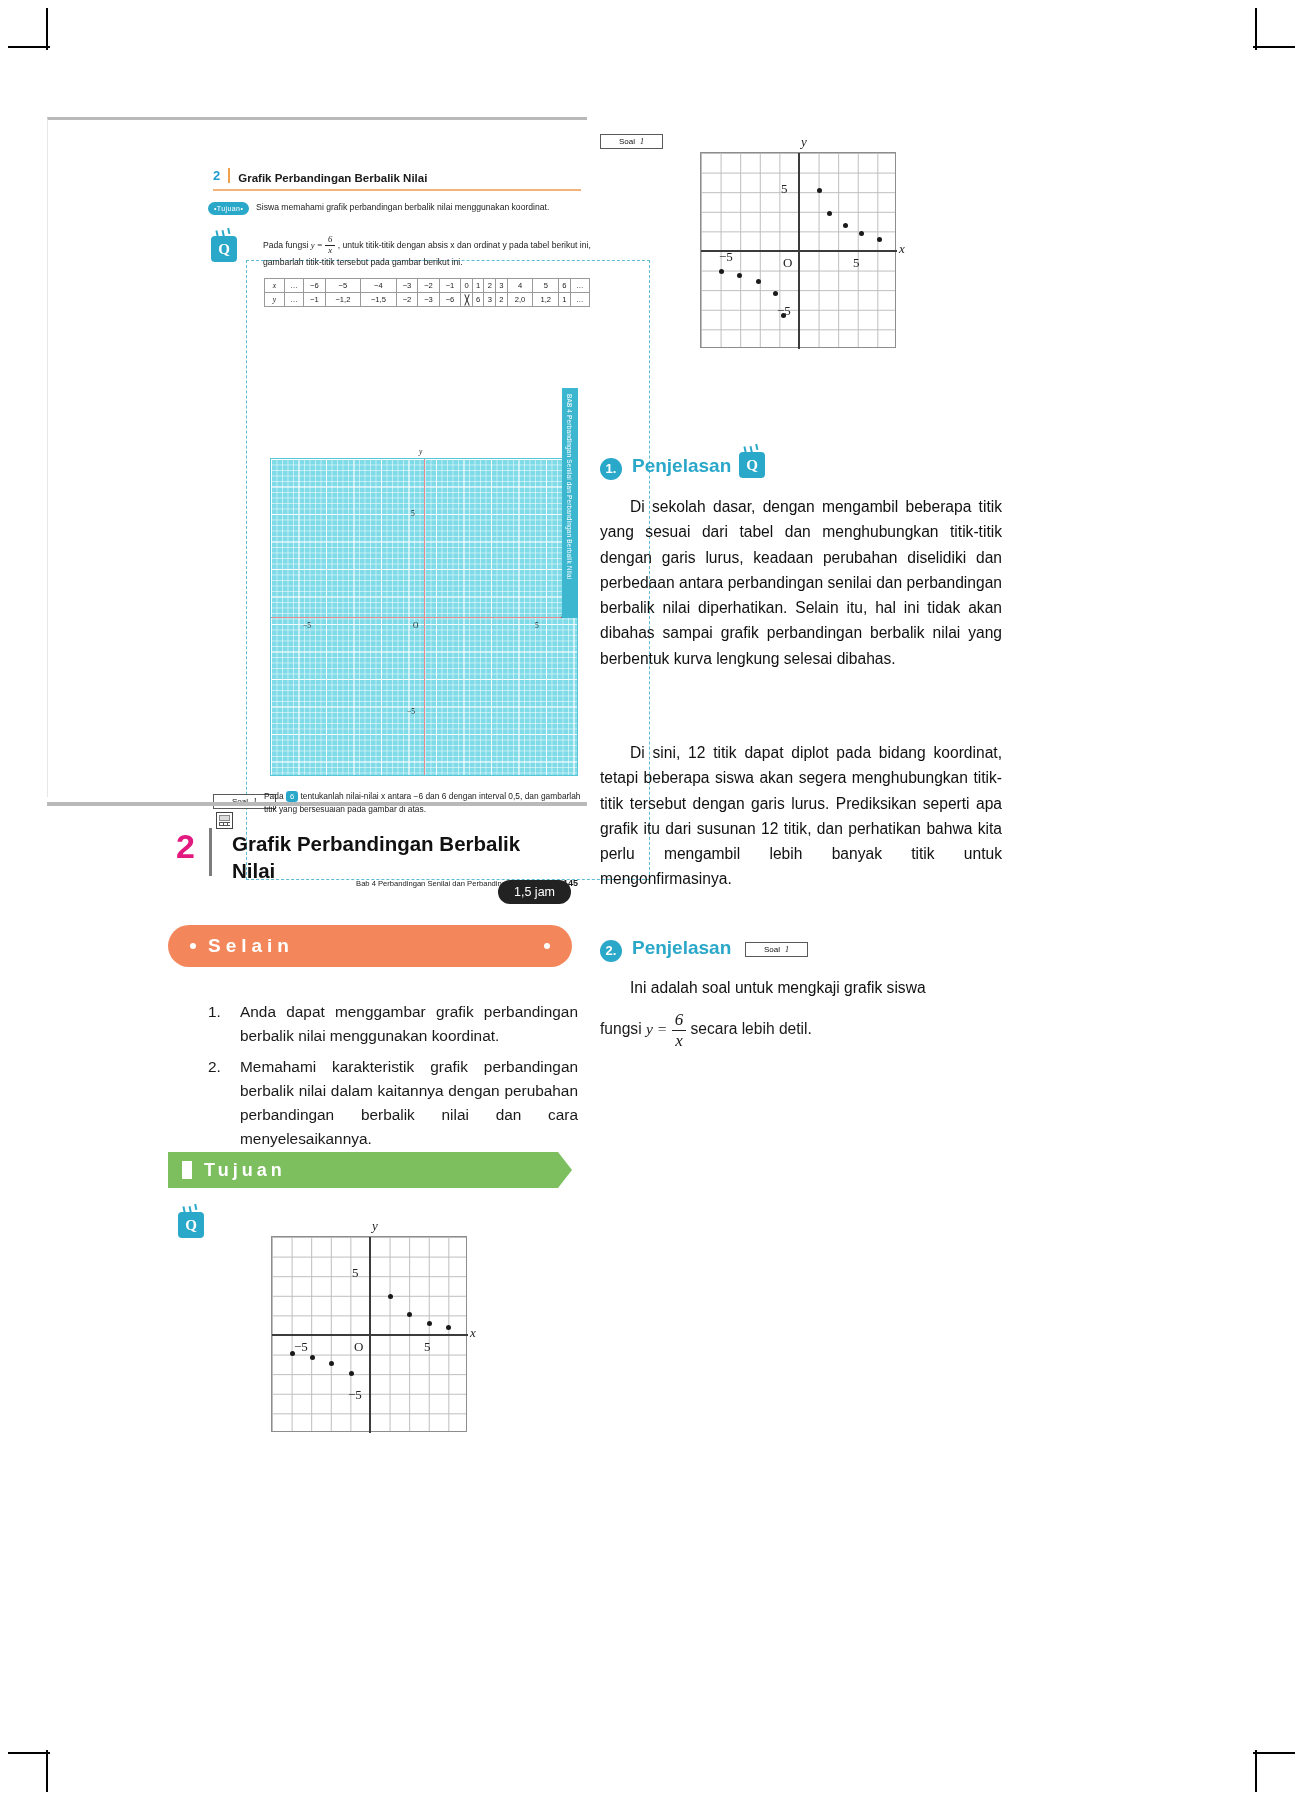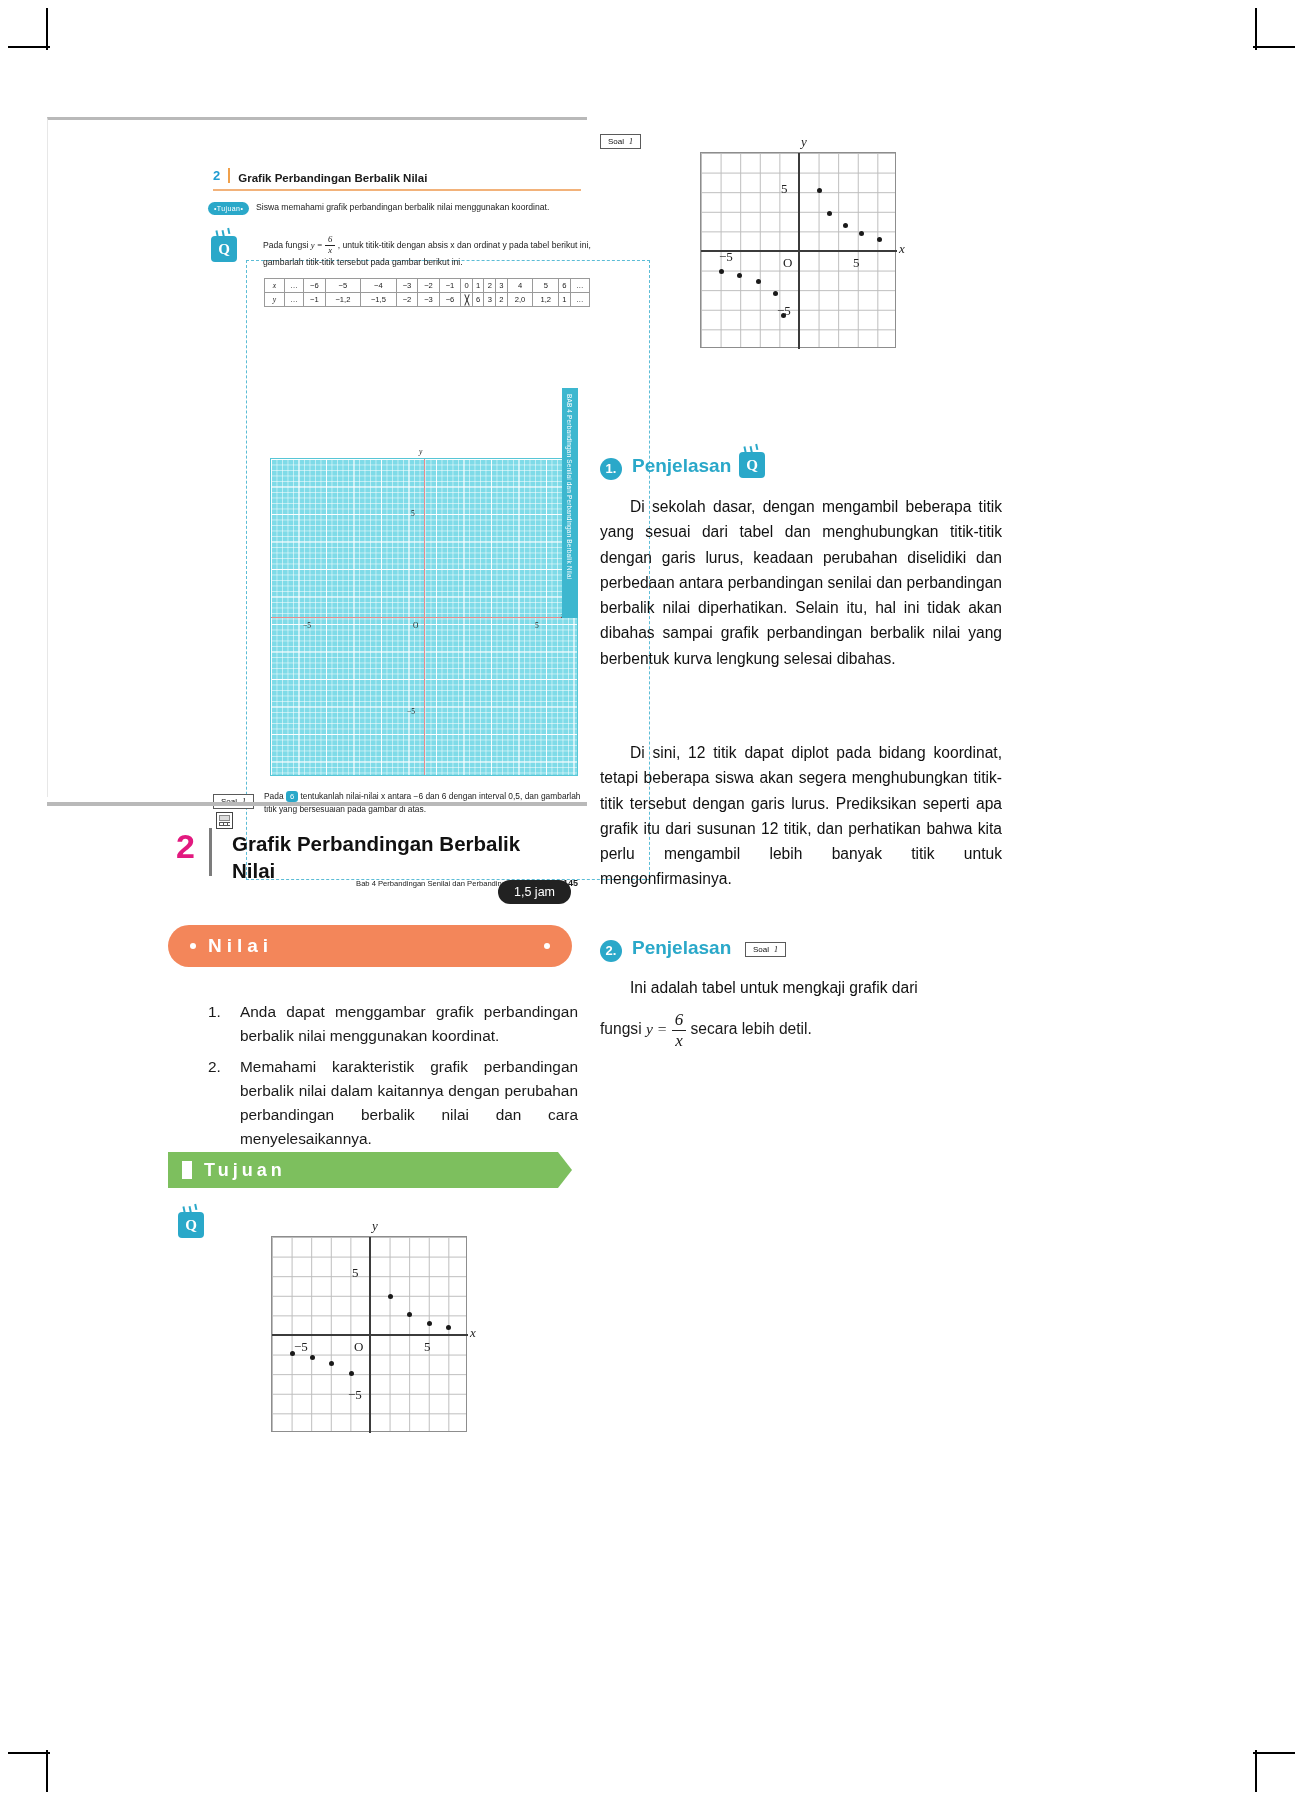--- a/index.html
+++ b/index.html
@@ -84,21 +84,21 @@
       linear-gradient(to right, rgba(255,255,255,.95) 1px, transparent 1px),
       linear-gradient(to bottom, rgba(255,255,255,.95) 1px, transparent 1px);
     background-size: 5.5px 5.5px, 5.5px 5.5px, 27.5px 27.5px, 27.5px 27.5px;
     border:1px solid #57c6d6;
   }
   .mini-grid .axis-v { position:absolute; left:50%; top:0; width:1px; height:100%; background:#e98b8b; }
   .mini-grid .axis-h { position:absolute; left:0; top:50%; width:100%; height:1px; background:#e98b8b; }
   .mini-grid .lab { position:absolute; font-size:7.5px; font-family:"Liberation Serif", serif; color:#222; }
 
   .soal-chip {
-    display:inline-block; border:1px solid #5a5a5a; padding:2px 7px; font-size:8px;
+    display:inline-block; border:1px solid #5a5a5a; padding:2px 18px; font-size:8px;
     background:#fff; color:#111;
   }
   .soal-chip .n { font-family:"Liberation Serif", serif; font-style:italic; margin-left:5px; }
 
   .mini-soal { position:absolute; left:165px; top:670px; }
   .calc-icon {
     position:absolute; left:168px; top:692px; width:17px; height:17px; border:1px solid #444; background:#fff;
   }
   .calc-icon:before{
     content:""; position:absolute; left:2px; top:2px; right:2px; height:4px; background:#ddd; border:1px solid #888;
@@ -321,21 +321,21 @@
   </div>
 
   <div class="rule-thick"></div>
   <div class="sec-num">2</div>
   <div class="sec-bar"></div>
   <div class="sec-title">Grafik Perbandingan Berbalik Nilai</div>
   <div class="time-pill">1,5 jam</div>
 
   <div class="tujuan-banner">
     <span class="dot l"></span>
-    <span>Nilai</span>
+    <span>Selain</span>
     <span class="dot r"></span>
   </div>
 
   <ul class="obj-list">
     <li>
       <span class="idx">1.</span>
       <span>Anda dapat menggambar grafik perbandingan berbalik nilai menggunakan koordinat.</span>
     </li>
     <li>
       <span class="idx">2.</span>
@@ -404,21 +404,21 @@
 
   <div class="body-p p1" style="text-indent:30px;">Di sekolah dasar, dengan mengambil beberapa titik yang sesuai dari tabel dan menghubungkan titik-titik dengan garis lurus, keadaan perubahan diselidiki dan perbedaan antara perbandingan senilai dan perbandingan berbalik nilai diperhatikan. Selain itu, hal ini tidak akan dibahas sampai grafik perbandingan berbalik nilai yang berbentuk kurva lengkung selesai dibahas.</div>
   <div class="body-p p2" style="text-indent:30px;">Di sini, 12 titik dapat diplot pada bidang koordinat, tetapi beberapa siswa akan segera menghubungkan titik-titik tersebut dengan garis lurus. Prediksikan seperti apa grafik itu dari susunan 12 titik, dan perhatikan bahwa kita perlu mengambil lebih banyak titik untuk mengonfirmasinya.</div>
 
   <div class="num-badge pen2">2</div>
   <div class="pen2-label">Penjelasan</div>
   <div class="pen2-chip">
     <span class="soal-chip"><span>Soal</span><span class="n">1</span></span>
   </div>
 
-  <div class="body-p p3" style="text-indent:30px;">Ini adalah tabel untuk mengkaji grafik dari</div>
+  <div class="body-p p3" style="text-indent:30px;">Ini adalah soal untuk mengkaji grafik siswa</div>
   <div class="p3b">
     <span>fungsi</span>
     <span style="font-family:'Liberation Serif',serif;font-style:italic;">y =</span>
     <span class="frac" style="font-size:17px;">
       <span class="n">6</span>
       <span class="d">x</span>
     </span>
     <span>secara lebih detil.</span>
   </div>
 

